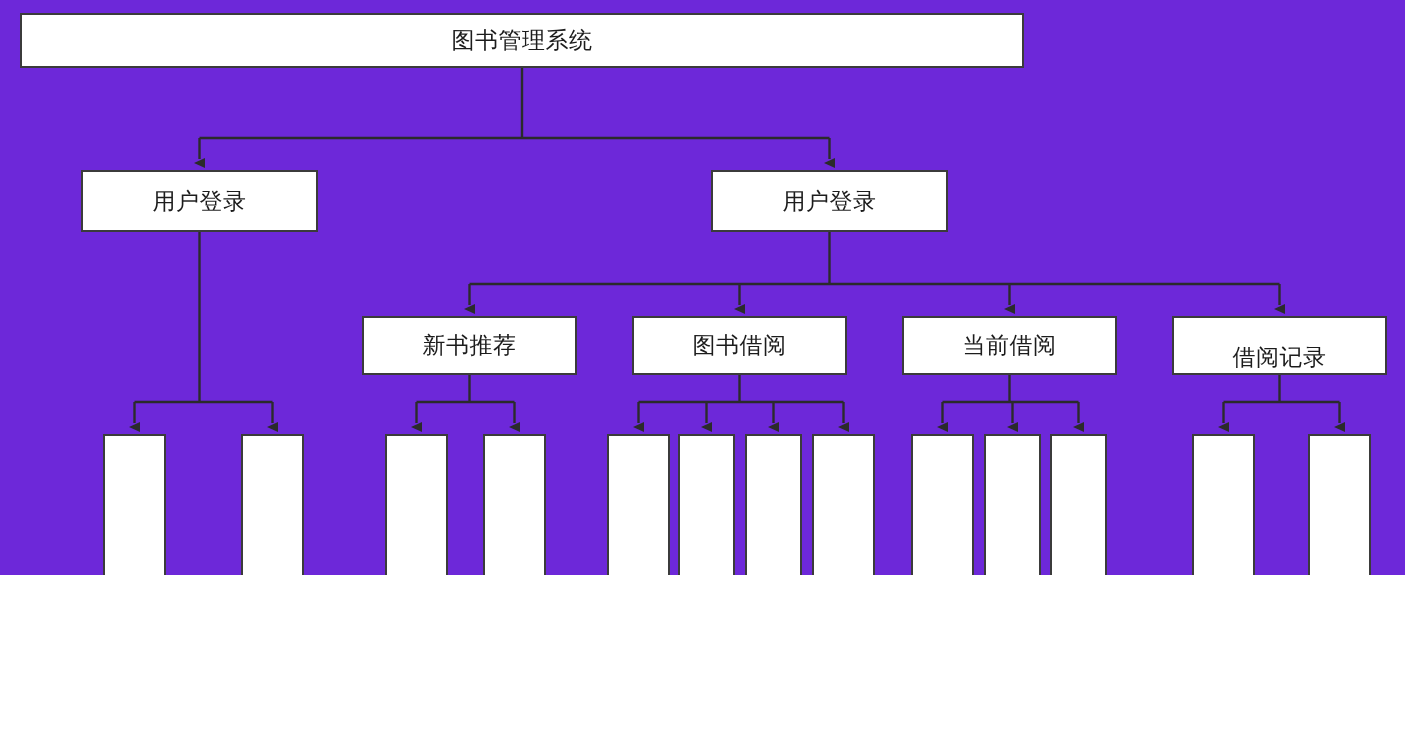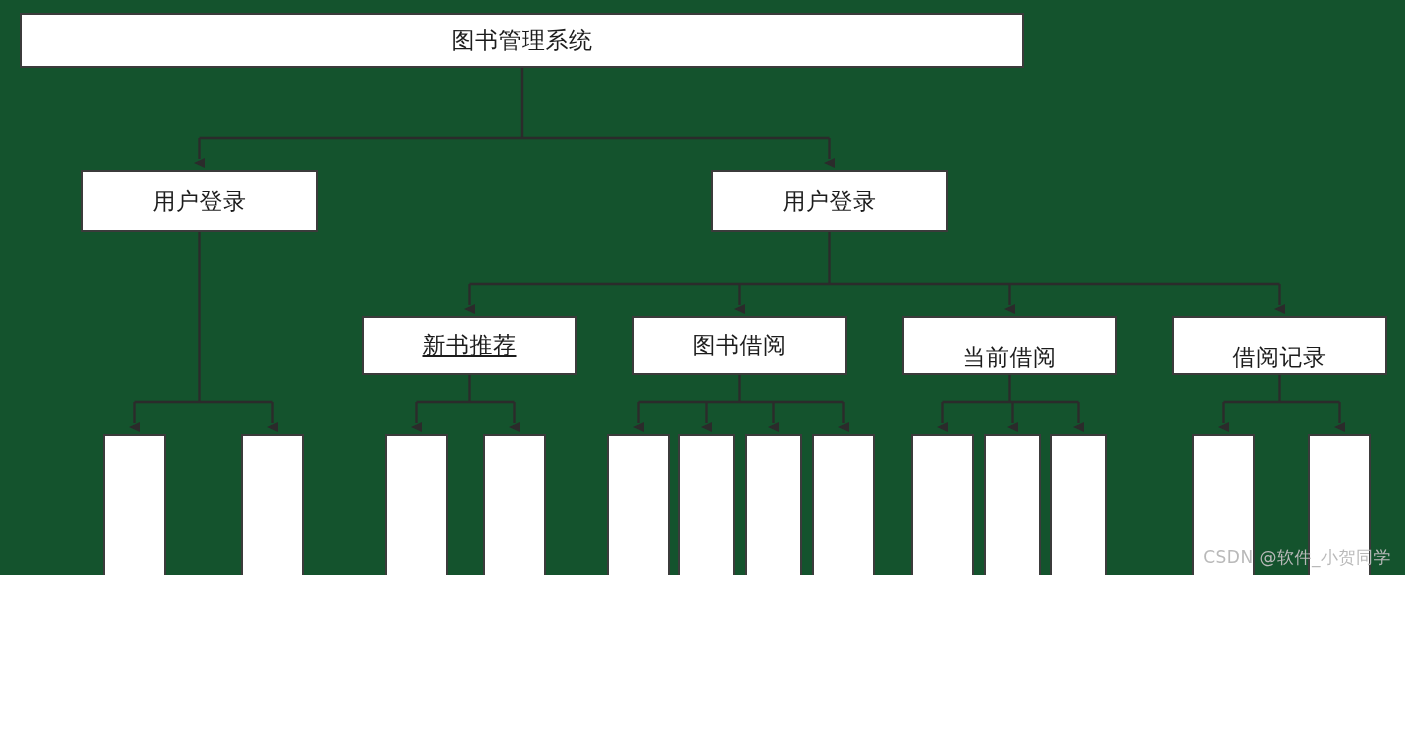--- a/index.html
+++ b/index.html
@@ -7,21 +7,21 @@
     padding: 0;
     background: #ffffff;
   }
   body {
     font-family: "DejaVu Sans", "Liberation Sans", sans-serif;
   }
   #canvas {
     position: relative;
     width: 1405px;
     height: 575px;
-    background: #14532d;
+    background: #6d28d9;
     overflow: hidden;
   }
   svg.edges {
     position: absolute;
     left: 0;
     top: 0;
     width: 1405px;
     height: 747px;
     pointer-events: none;
   }
@@ -115,27 +115,27 @@
   <div id="node-layer">
       <div class="node h" style="left: 20px; top: 13px; width: 1004px; height: 55px;">
         <span class="lbl">图书管理系统</span>
       </div>
       <div class="node h" style="left: 81px; top: 170px; width: 237px; height: 62px;">
         <span class="lbl">用户登录</span>
       </div>
       <div class="node h" style="left: 711px; top: 170px; width: 237px; height: 62px;">
         <span class="lbl">用户登录</span>
       </div>
-      <div class="node h" style="left: 362px; top: 316px; width: 215px; height: 59px; text-decoration: underline;">
+      <div class="node h" style="left: 362px; top: 316px; width: 215px; height: 59px;">
         <span class="lbl">新书推荐</span>
       </div>
       <div class="node h" style="left: 632px; top: 316px; width: 215px; height: 59px;">
         <span class="lbl">图书借阅</span>
       </div>
-      <div class="node h" style="left: 902px; top: 316px; width: 215px; height: 59px; align-items: flex-end;">
+      <div class="node h" style="left: 902px; top: 316px; width: 215px; height: 59px;">
         <span class="lbl">当前借阅</span>
       </div>
       <div class="node h" style="left: 1172px; top: 316px; width: 215px; height: 59px; align-items: flex-end;">
         <span class="lbl">借阅记录</span>
       </div>
       <div class="node v" style="left: 103px; top: 434px; width: 63px; height: 300px;">
         <span class="lbl">用户登录</span>
       </div>
       <div class="node v" style="left: 241px; top: 434px; width: 63px; height: 300px;">
         <span class="lbl">注销登录</span>
@@ -168,14 +168,13 @@
         <span class="lbl">确认归还（管理员）</span>
       </div>
       <div class="node v" style="left: 1192px; top: 434px; width: 63px; height: 300px;">
         <span class="lbl">新增借阅记录</span>
       </div>
       <div class="node v" style="left: 1308px; top: 434px; width: 63px; height: 300px;">
         <span class="lbl">查询借阅记录</span>
       </div>
     </div>
 
-  <div class="watermark">CSDN @软件_小贺同学</div>
 </div>
 
 </body></html>

